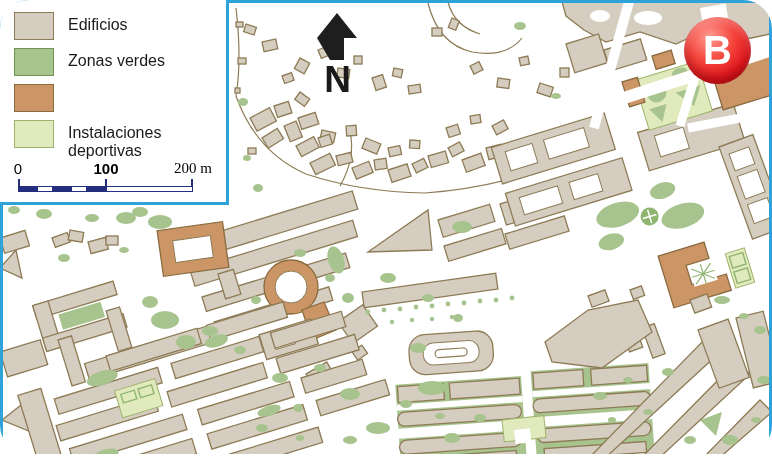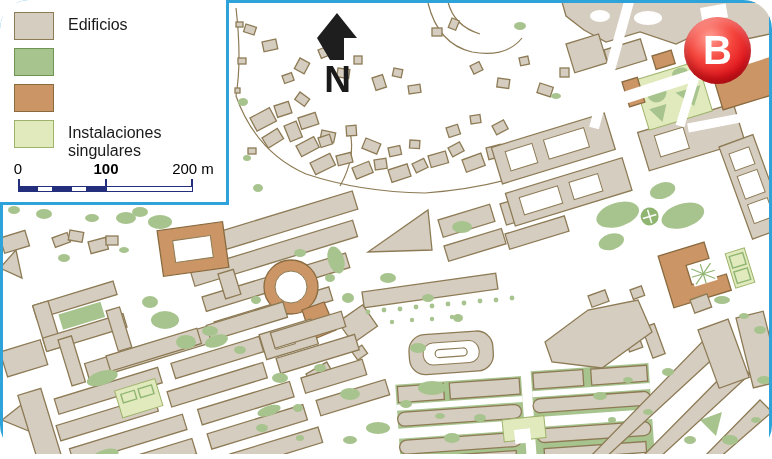--- a/index.html
+++ b/index.html
@@ -27,21 +27,21 @@
   .sw{width:40px;height:28px;flex:0 0 40px;margin-right:14px;box-sizing:border-box;}
   .sw0{background:var(--c-building);border:1.5px solid var(--c-building-stroke);}
   .sw1{background:var(--c-green);border:1.5px solid #6f9553;}
   .sw2{background:var(--c-orange);border:1.5px solid var(--c-orange-stroke);}
   .sw3{background:var(--c-sport);border:1.5px solid var(--c-sport-stroke);}
   .legend-label{font-size:16px;line-height:1.12;color:#1a1a1a;padding-top:4px;max-width:150px;}
   .scalebar{position:absolute;left:14px;top:160px;width:200px;height:40px;font-size:15px;color:#000;}
   .st{position:absolute;top:0;}
   .st.s0{left:4px;transform:translateX(-50%);}
   .st.s1{left:92px;transform:translateX(-50%);font-weight:bold;}
-  .st.s2{left:179px;transform:translateX(-50%);white-space:nowrap;}
+  .st.s2{left:179px;transform:translateX(-50%);white-space:nowrap;font-family:Liberation Serif, serif;}
   .bar{position:absolute;left:4px;top:26px;width:175px;height:7px;}
   .half{position:absolute;top:0;height:6px;box-sizing:border-box;border:1px solid var(--c-scale-navy);}
   .half.left{left:0;width:88px;display:flex;}
   .half.right{left:88px;width:87px;background:#fff;}
   .half.left i{display:block;height:100%;}
   .half.left i.d{background:var(--c-scale-navy);flex:4;}
   .half.left i.l{background:#fff;flex:3;}
   .tick{position:absolute;top:-7px;width:1.6px;height:8px;background:var(--c-scale-navy);}
   .tick.t0{left:0;} .tick.t1{left:87px;} .tick.t2{left:173px;}
 
@@ -409,27 +409,28 @@
   <rect x="1.5" y="1.5" width="769" height="456" fill="none" stroke="var(--c-border-blue)" stroke-width="3"></rect>
 </svg>
 
 <div class="legend">
   <div class="legend-row">
     <span class="sw sw0"></span>
     <span class="legend-label">Edificios</span>
   </div>
   <div class="legend-row">
     <span class="sw sw1"></span>
+    <span class="legend-label">Zonas verdes</span>
   </div>
   <div class="legend-row">
     <span class="sw sw2"></span>
   </div>
   <div class="legend-row">
     <span class="sw sw3"></span>
-    <span class="legend-label">Instalaciones singulares</span>
+    <span class="legend-label">Instalaciones deportivas</span>
   </div>
   <div class="scalebar">
     <span class="st s0">0</span>
     <span class="st s1">100</span>
     <span class="st s2">200 m</span>
     <div class="bar">
       <div class="tick t0"></div>
           <div class="tick t1"></div>
           <div class="tick t2"></div>
       <div class="half left">

